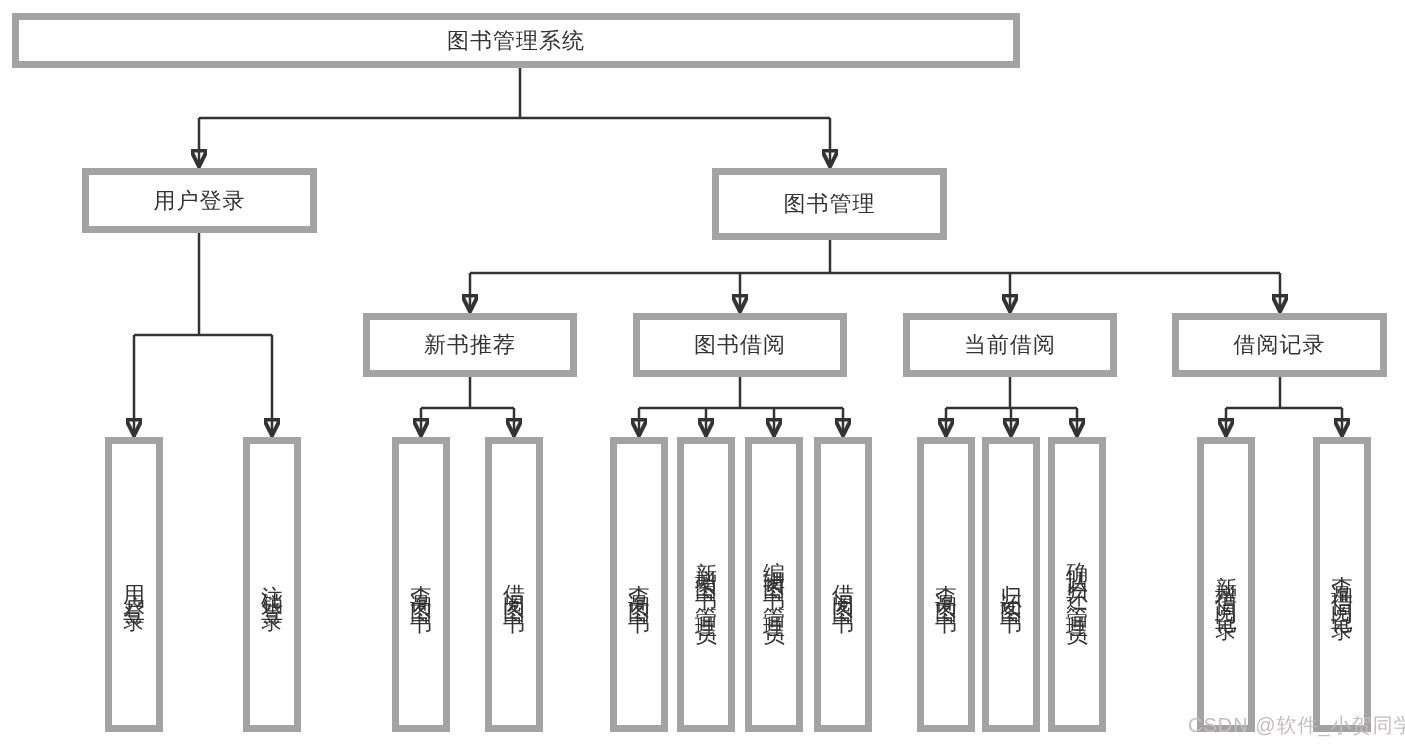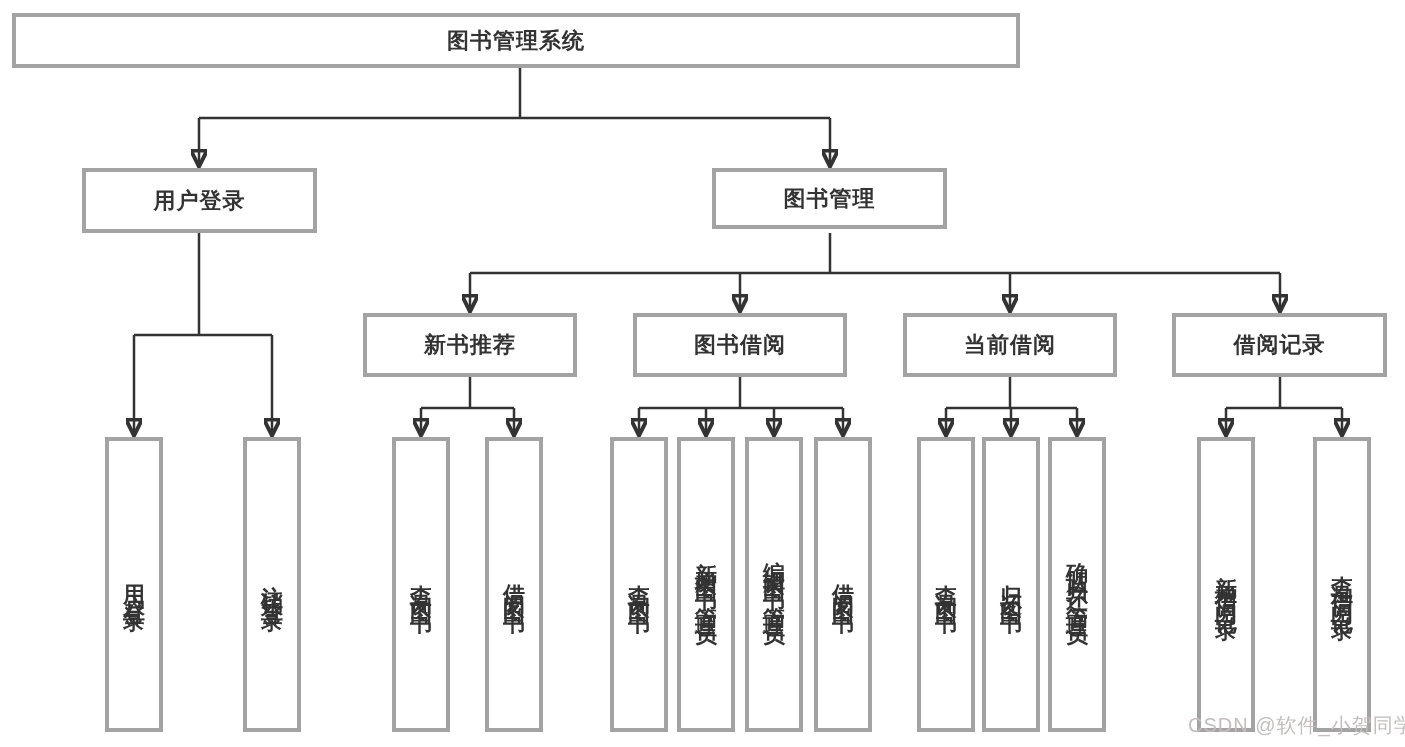--- a/index.html
+++ b/index.html
@@ -11,26 +11,25 @@
     font-family: "Liberation Sans", sans-serif;
     color: #333333;
     overflow: hidden;
   }
   svg.connectors { position: absolute; left: 0; top: 0; z-index: 1; }
   svg.connectors path { stroke: #333333; stroke-width: 2.5; fill: none; }
   .box {
     position: absolute;
     box-sizing: border-box;
     background: #ffffff;
-    border: 4px solid #a3a3a3;
+    border: 7px solid #a3a3a3;
     display: flex;
     align-items: center;
     justify-content: center;
     z-index: 2;
-    font-weight: bold;
   }
   .hbox span {
     font-size: 22px;
     letter-spacing: 1px;
     white-space: nowrap;
   }
   .vbox span {
     writing-mode: vertical-rl;
     text-orientation: mixed;
     font-size: 22px;
@@ -116,21 +115,21 @@
     </g>
   </svg>
 
   <div class="box hbox" style="left:12px; top:13px; width:1008px; height:55px;">
     <span>图书管理系统</span>
   </div>
 
   <div class="box hbox" style="left:82px; top:168px; width:235px; height:65px;">
     <span>用户登录</span>
   </div>
-  <div class="box hbox" style="left:712px; top:168px; width:235px; height:61px;">
+  <div class="box hbox" style="left:712px; top:168px; width:235px; height:72px;">
     <span>图书管理</span>
   </div>
 
   <div class="box hbox" style="left:363px; top:313px; width:214px; height:64px;justify-content:center;">
     <span>新书推荐</span>
   </div>
   <div class="box hbox" style="left:903px; top:313px; width:214px; height:64px;">
     <span>当前借阅</span>
   </div>
   <div class="box hbox" style="left:633px; top:313px; width:214px; height:64px;">

